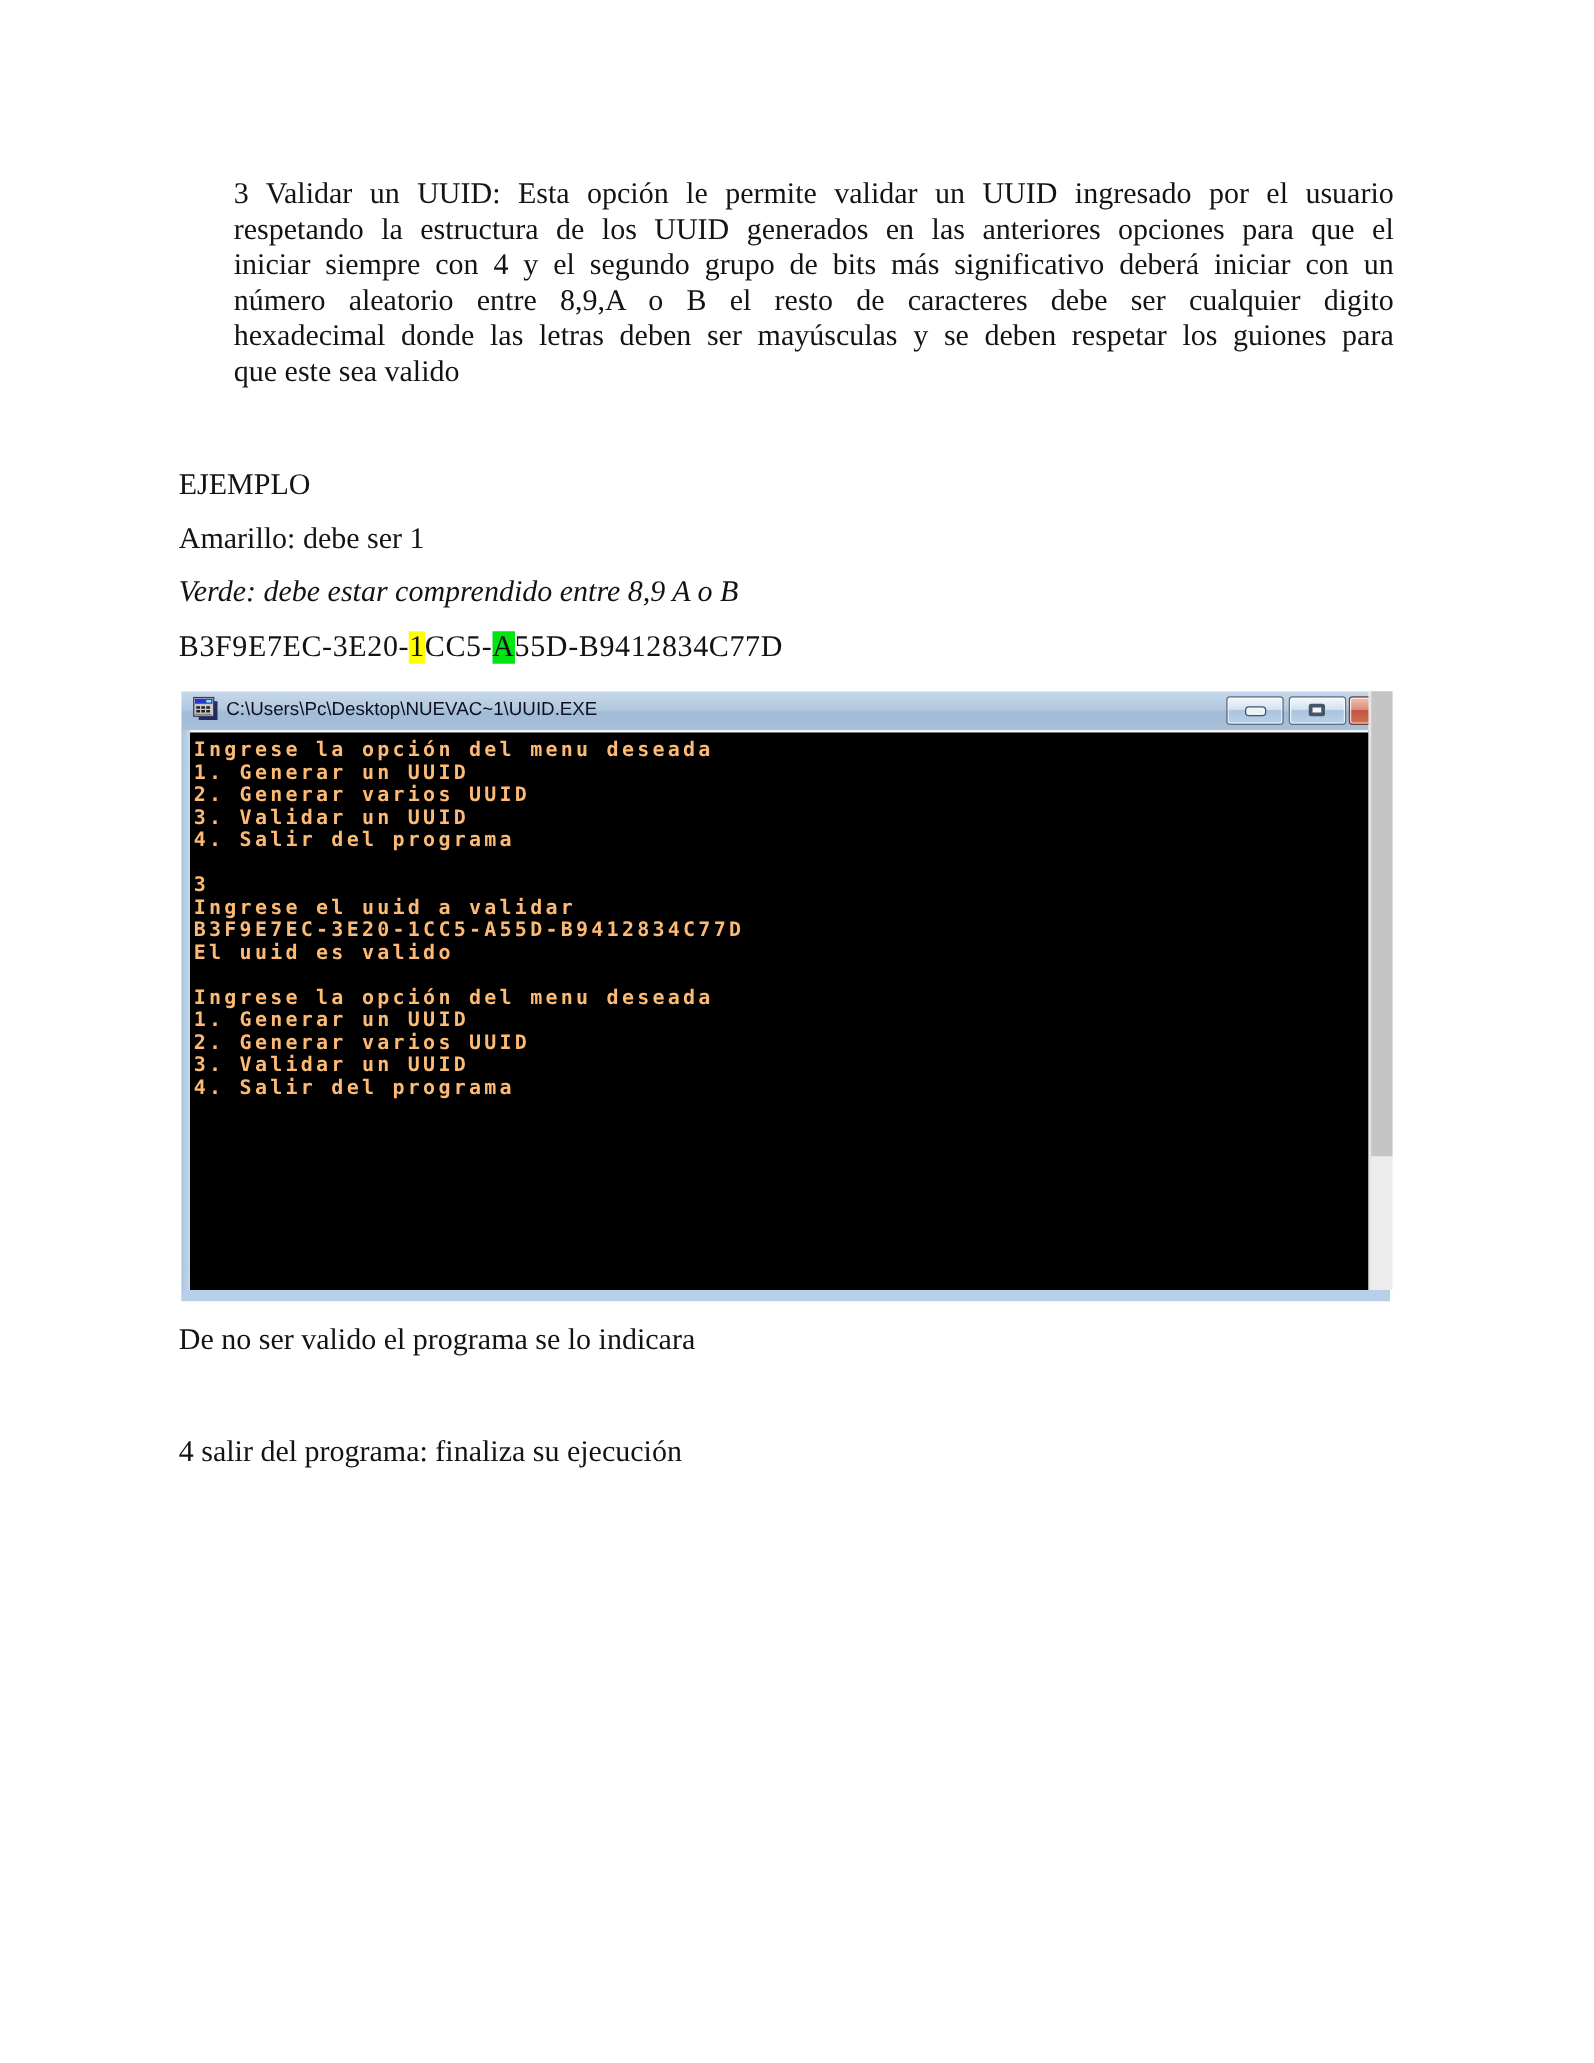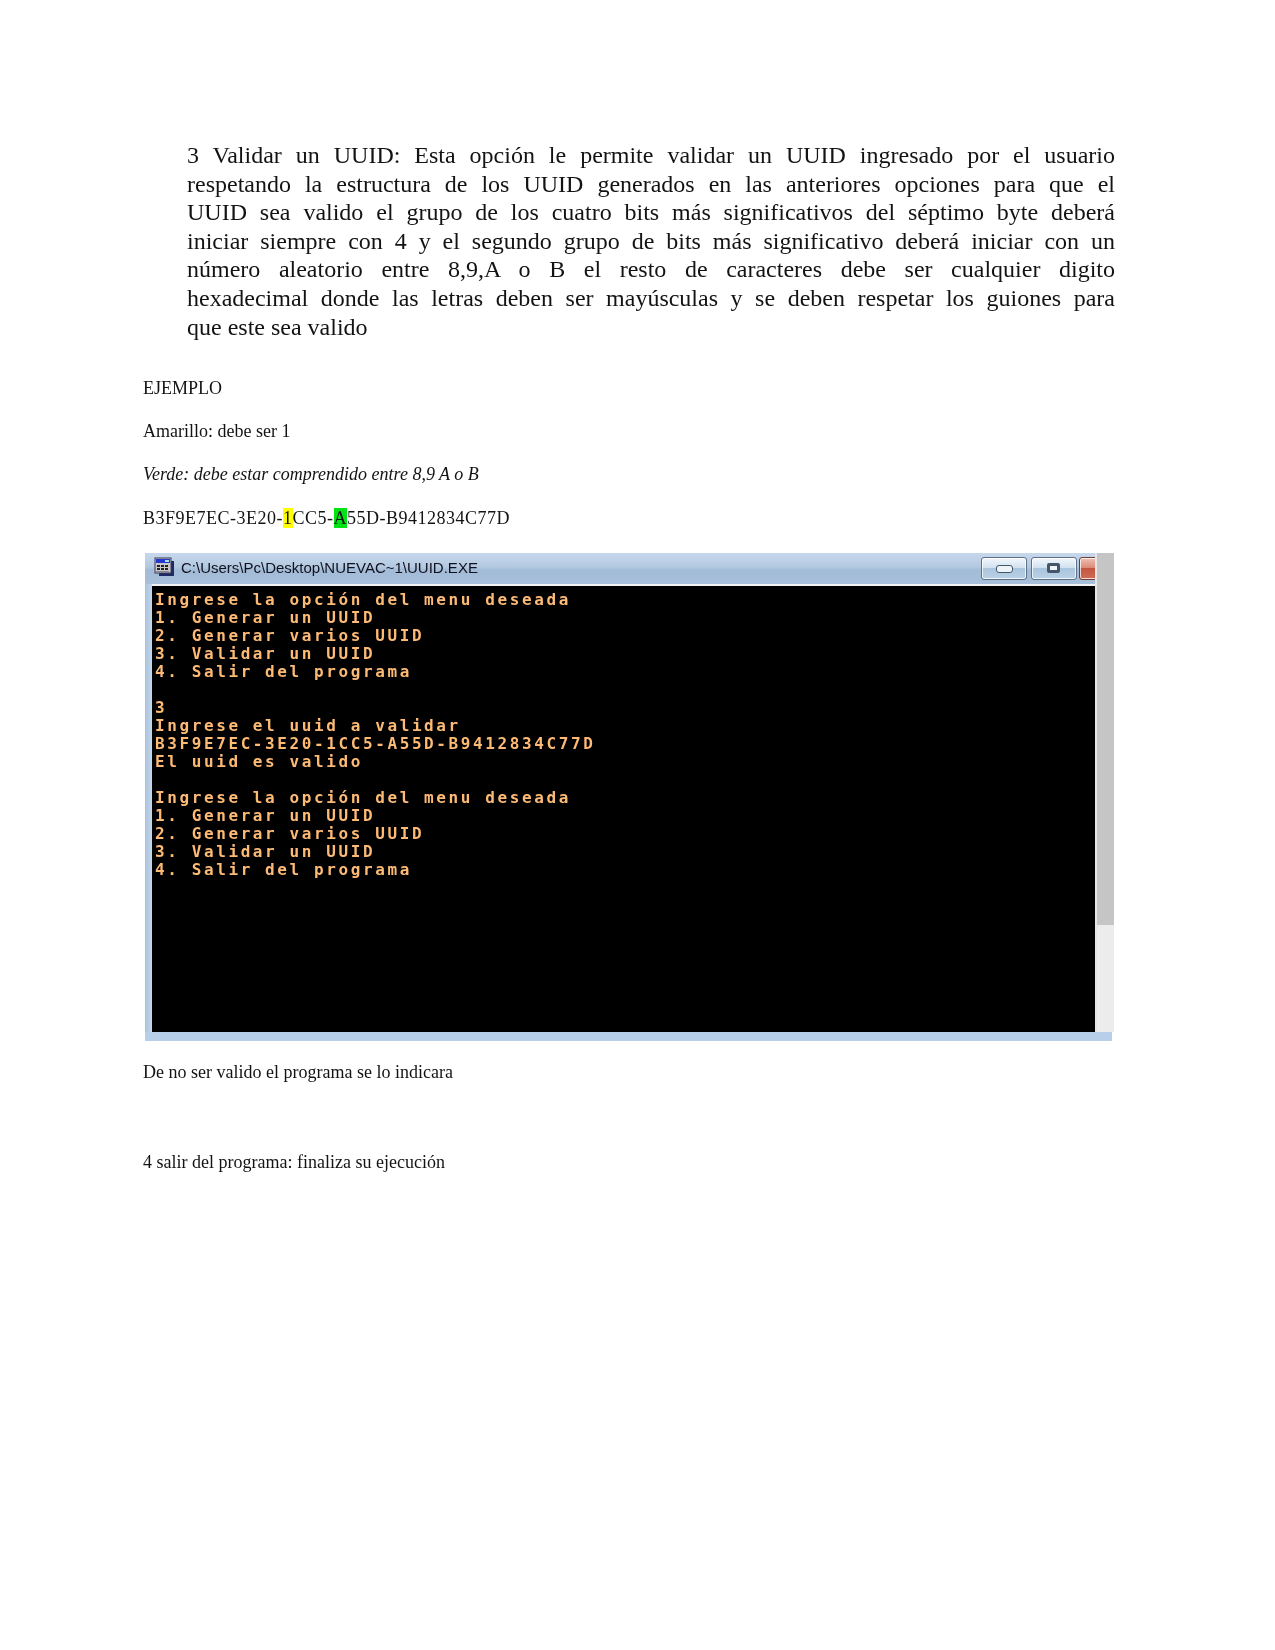--- a/index.html
+++ b/index.html
@@ -4,21 +4,21 @@
 <style>
   html,body{margin:0;padding:0;background:#fff;}
   .page{
     position:relative;width:1275px;height:1650px;background:#ffffff;
     font-family:"Liberation Serif",serif;color:#131313;overflow:hidden;
   }
   
   .doc-paragraph{position:absolute;left:143px;top:141px;width:928px;font-size:24px;margin-left:44px;}
   .para-line{height:28.6px;line-height:28.6px;text-align:justify;text-align-last:justify;white-space:nowrap;}
   .para-line.last{text-align:left;text-align-last:left;}
-  .doc-line{position:absolute;left:143px;font-size:18px;line-height:28px;white-space:nowrap;}
+  .doc-line{position:absolute;left:143px;font-size:24px;line-height:28px;white-space:nowrap;}
   .hl-y{background:#ffff00;}
   .hl-g{background:#00e413;}
   .uuid-line{letter-spacing:.5px;}
   
   .console-shot{position:absolute;left:145px;top:553px;width:967px;height:488px;}
   .window-frame{position:absolute;left:0;top:0;width:950px;height:488px;overflow:hidden;}
   .titlebar{
     position:absolute;left:0;top:0;width:100%;height:31px;
     background:linear-gradient(#c7d8ec 0%,#b3c9e0 45%,#a2bbd6 55%,#a8c0da 100%);
     border-bottom:1px solid #7f93ab;
@@ -66,21 +66,20 @@
   .scroll-thumb{position:absolute;left:0;top:0;width:100%;height:372px;background:#c5c5c5;}
 </style>
 </head>
 <body>
 
 <div class="page">
 
   <div class="doc-paragraph">
     <div class="para-line">3 Validar un UUID: Esta opción le permite validar un UUID ingresado por el usuario</div>
     <div class="para-line">respetando la estructura de los UUID generados en las anteriores opciones para que el</div>
-    <div class="para-line">UUID sea valido el grupo de los cuatro bits más significativos del séptimo byte deberá</div>
     <div class="para-line">iniciar siempre con 4 y el segundo grupo de bits más significativo deberá iniciar con un</div>
     <div class="para-line">número aleatorio entre 8,9,A o B el resto de caracteres debe ser cualquier digito</div>
     <div class="para-line">hexadecimal donde las letras deben ser mayúsculas y se deben respetar los guiones para</div>
     <div class="para-line last">que este sea valido</div>
   </div>
 
   <div class="doc-line" style="top:374px;">EJEMPLO</div>
   <div class="doc-line" style="top:417px;">Amarillo: debe ser 1</div>
   <div class="doc-line" style="top:460px;font-style:italic;">Verde: debe estar comprendido entre 8,9 A o B</div>
 

